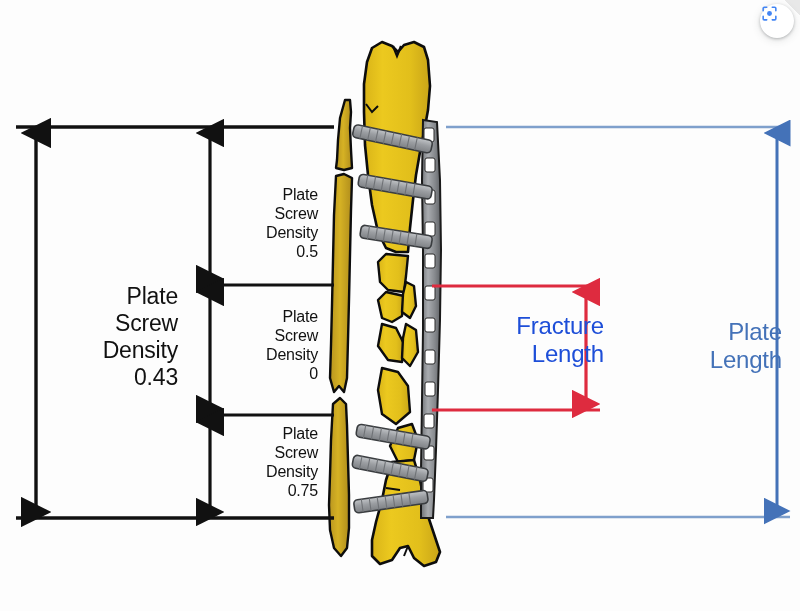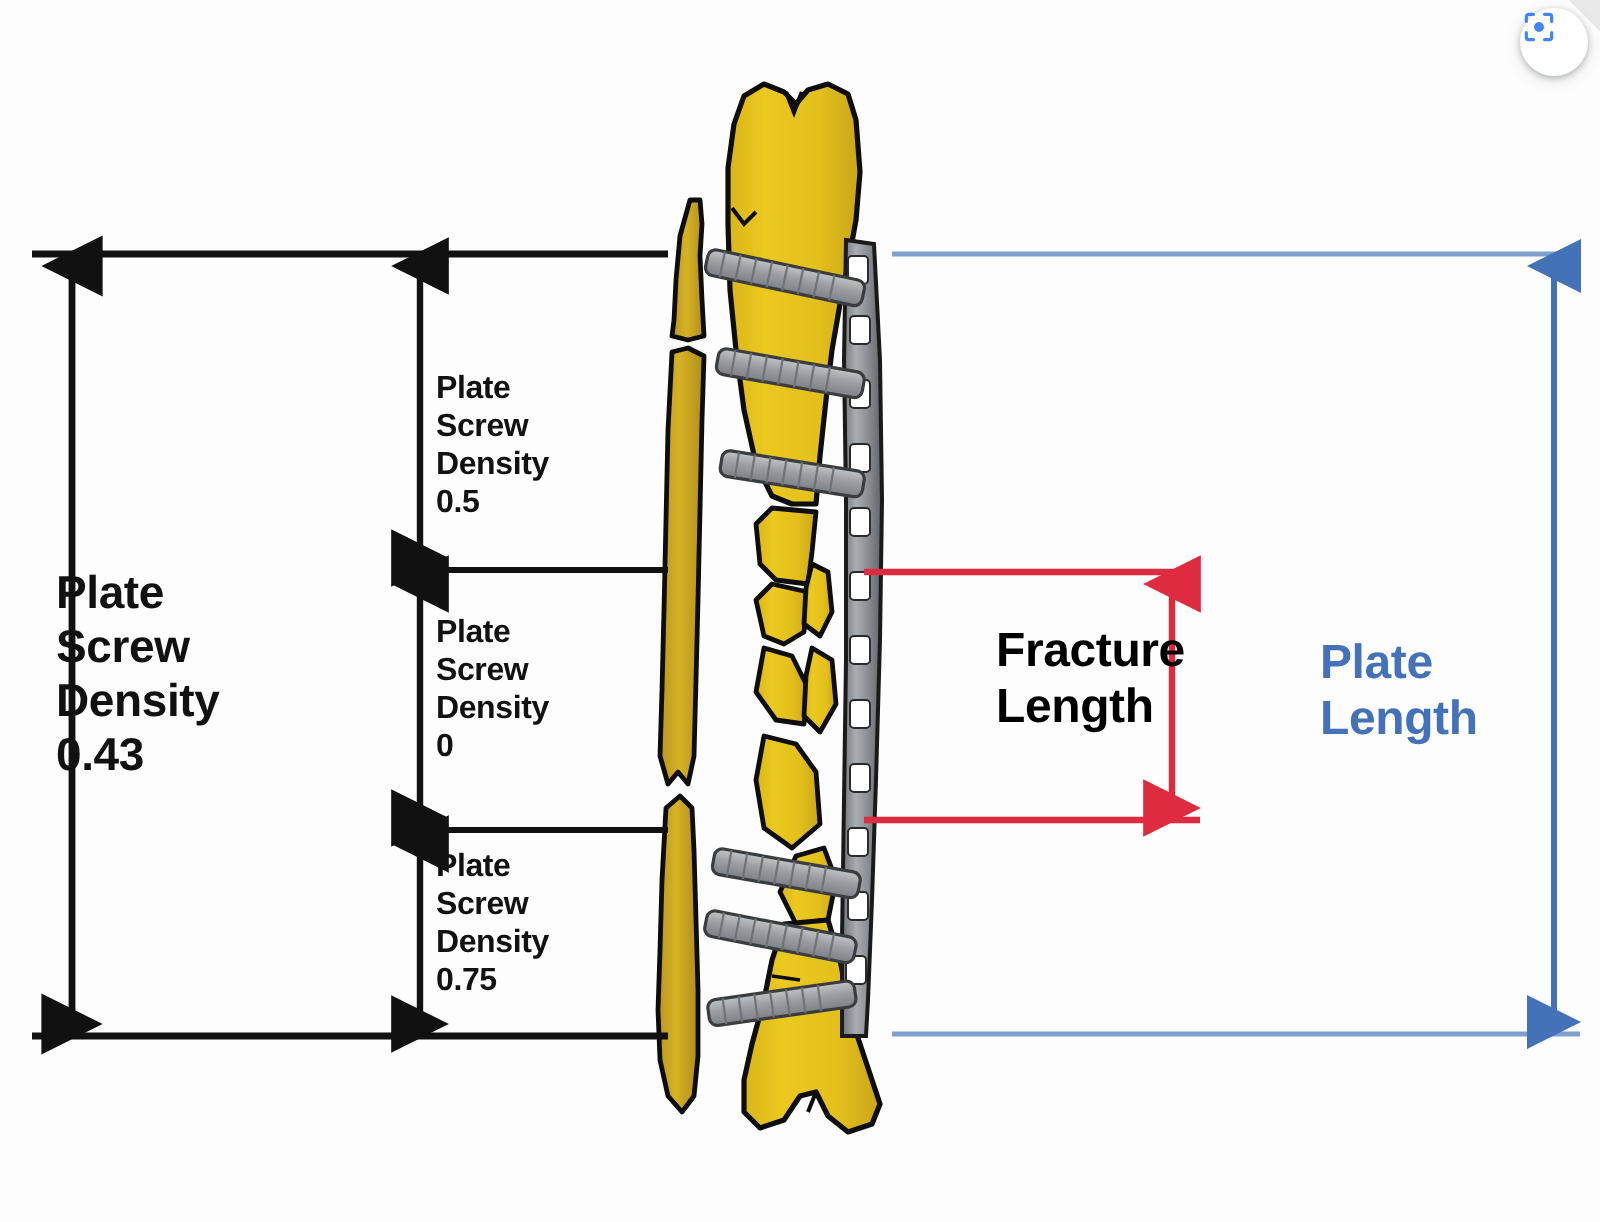--- a/index.html
+++ b/index.html
@@ -9,39 +9,39 @@
     font-family:"Liberation Sans", sans-serif;
     overflow:hidden;
     position:relative;
   }
   #stage{position:absolute;left:0;top:0;width:800px;height:611px;background:#fdfdfd;}
   #stage svg{position:absolute;left:0;top:0;}
 
   
   .lbl{
     position:absolute;
-    text-align:left;
-    font-weight:bold;
+    text-align:right;
+    font-weight:normal;
     line-height:1.18;
     color:#111;
     white-space:pre-line;
     letter-spacing:-.2px;
   }
   #label-overall{
     left:28px; top:283px; width:150px;
     font-size:23px;
   }
   .seg-lbl{ font-size:16px; }
   #label-seg-top{ left:218px; top:186px; width:100px;}
   #label-seg-mid{ left:218px; top:308px; width:100px;}
   #label-seg-bot{ left:218px; top:425px; width:100px;}
 
   #label-fracture{
-    left:464px; top:312px; width:150px;
-    font-size:24px; color:#000000;padding-left:34px;
+    left:420px; top:312px; width:150px;
+    font-size:24px; color:#1d4ed8;padding-left:34px;
   }
   #label-plate-length{
     left:660px; top:318px; width:122px;
     font-size:24px; color:#4472B8;
   }
 
   
   #lens-button{
     position:absolute; right:6px; top:4px;
     width:34px;height:34px;border-radius:50%;

